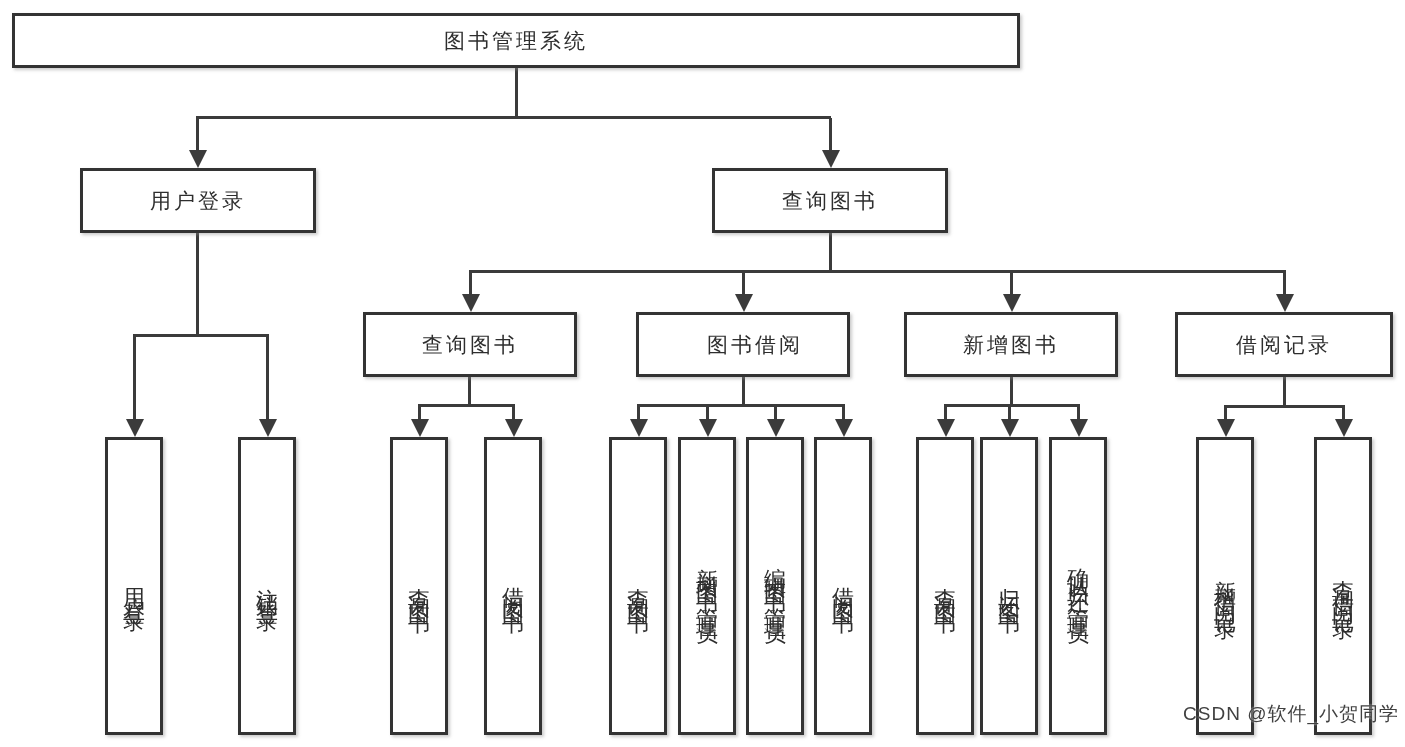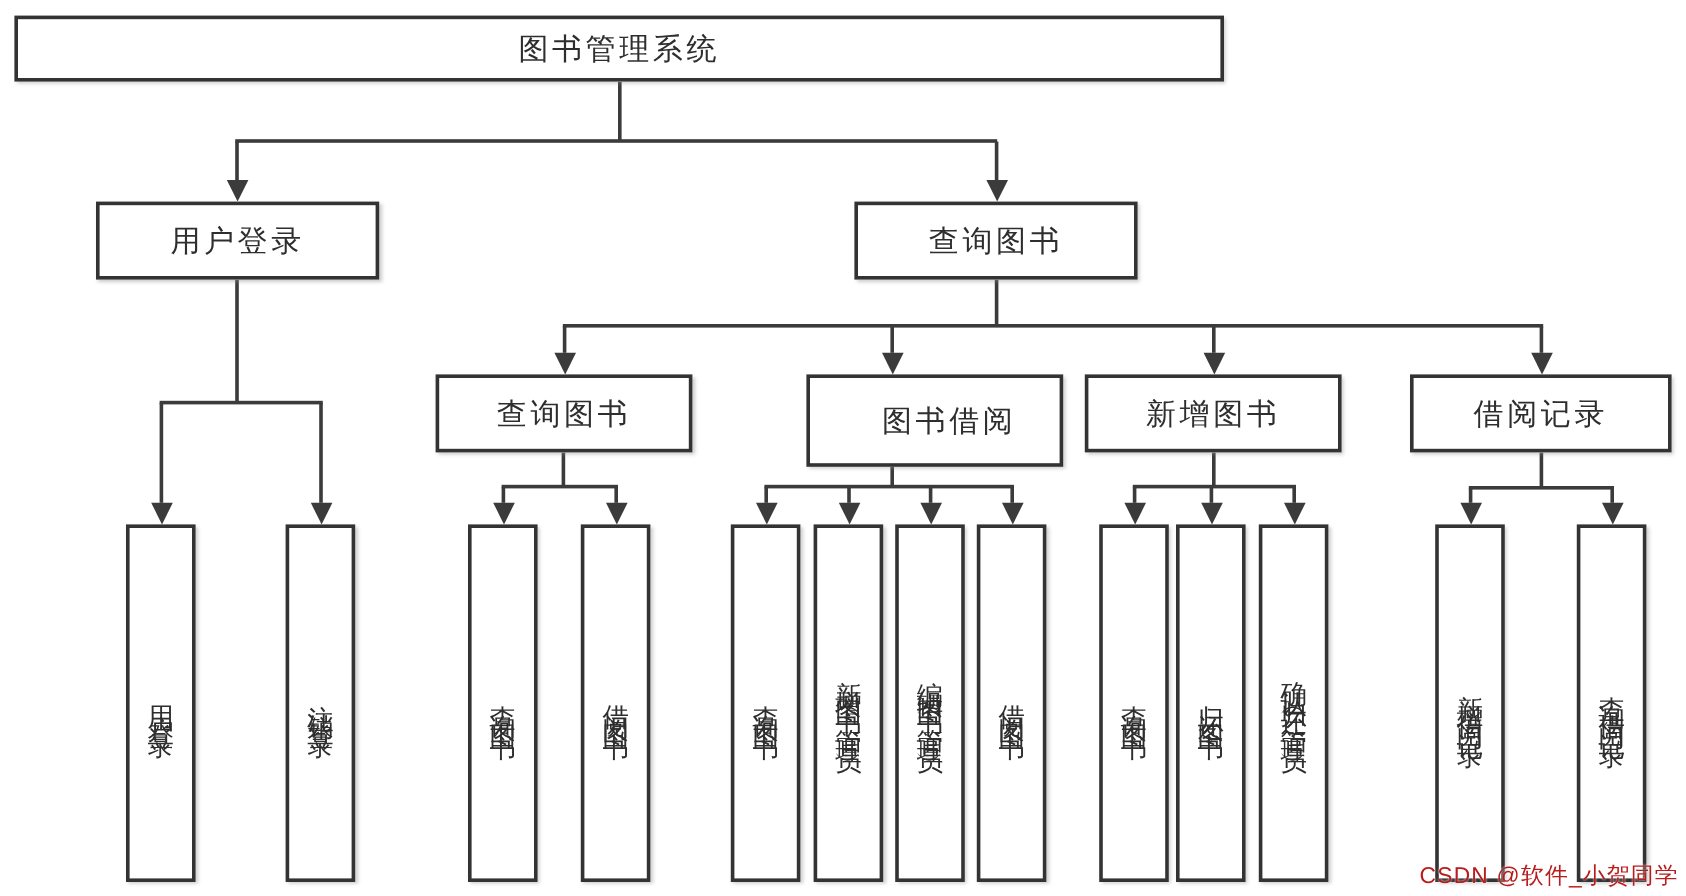--- a/index.html
+++ b/index.html
@@ -21,21 +21,21 @@
     border: 3px solid #333333;
     box-sizing: border-box;
     display: flex;
     align-items: center;
     justify-content: center;
     color: #2e2e2e;
     box-shadow: 2px 2px 3px rgba(140,140,140,0.45);
     z-index: 2;
   }
   .hbox {
-    font-size: 25px;
+    font-size: 21px;
     letter-spacing: 3px;
     white-space: nowrap;
   }
   .leaf {
     writing-mode: vertical-rl;
     text-orientation: mixed;
     font-size: 22px;
     letter-spacing: 8px;
     line-height: 1;
   }
@@ -60,23 +60,23 @@
     margin-left: -9px;
     width: 0;
     height: 0;
     border-left: 9px solid transparent;
     border-right: 9px solid transparent;
     border-top: 18px solid #3b3b3b;
   }
   #watermark {
     position: absolute;
     right: 6px;
-    bottom: 4px;
+    bottom: 20px;
     font-size: 19px;
-    color: #b91c1c;
+    color: #404040;
     letter-spacing: 1px;
     z-index: 5;
     text-shadow: 0 0 2px #ffffff;
   }
 </style>
 </head>
 <body>
 
 <div id="canvas">
 
@@ -96,21 +96,21 @@
   <div class="drop" style="left:266px; top:336px; height:83px;"></div>
 
   <div class="vline" style="left:829px; top:233px; height:39px;"></div>
   <div class="hline" style="left:469px; top:270px; width:817px;"></div>
   <div class="drop" style="left:469px; top:272px; height:22px;"></div>
   <div class="drop" style="left:742px; top:272px; height:22px;"></div>
   <div class="drop" style="left:1010px; top:272px; height:22px;"></div>
   <div class="drop" style="left:1283px; top:272px; height:22px;"></div>
 
   <div class="box hbox" style="left:363px; top:312px; width:214px; height:65px;">查询图书</div>
-  <div class="box hbox" style="left:672px; top:312px; width:214px; height:77px;padding-left:24px;">图书借阅</div>
+  <div class="box hbox" style="left:636px; top:312px; width:214px; height:65px;padding-left:24px;">图书借阅</div>
   <div class="box hbox" style="left:904px; top:312px; width:214px; height:65px;">新增图书</div>
   <div class="box hbox" style="left:1175px; top:312px; width:218px; height:65px;">借阅记录</div>
 
   <div class="vline" style="left:468px; top:377px; height:29px;"></div>
   <div class="hline" style="left:418px; top:404px; width:97px;"></div>
   <div class="drop" style="left:418px; top:406px; height:13px;"></div>
   <div class="drop" style="left:512px; top:406px; height:13px;"></div>
 
   <div class="vline" style="left:742px; top:377px; height:29px;"></div>
   <div class="hline" style="left:637px; top:404px; width:208px;"></div>

